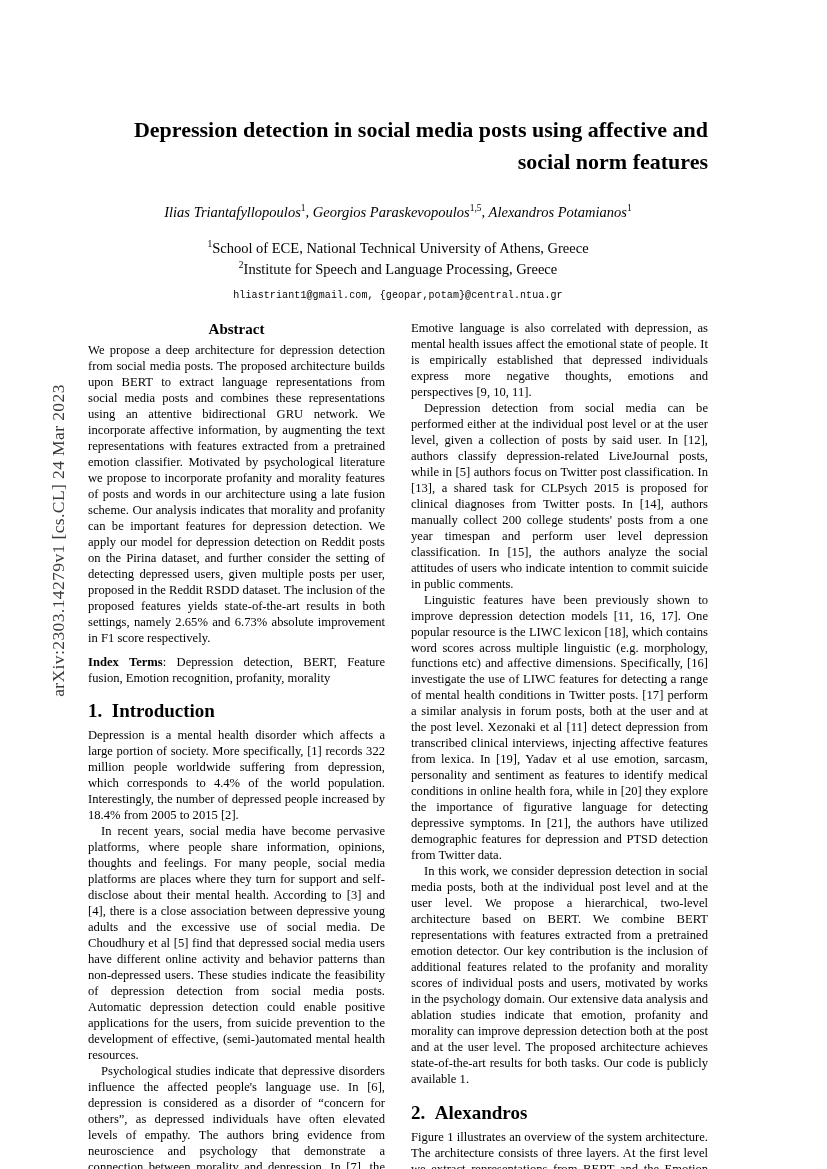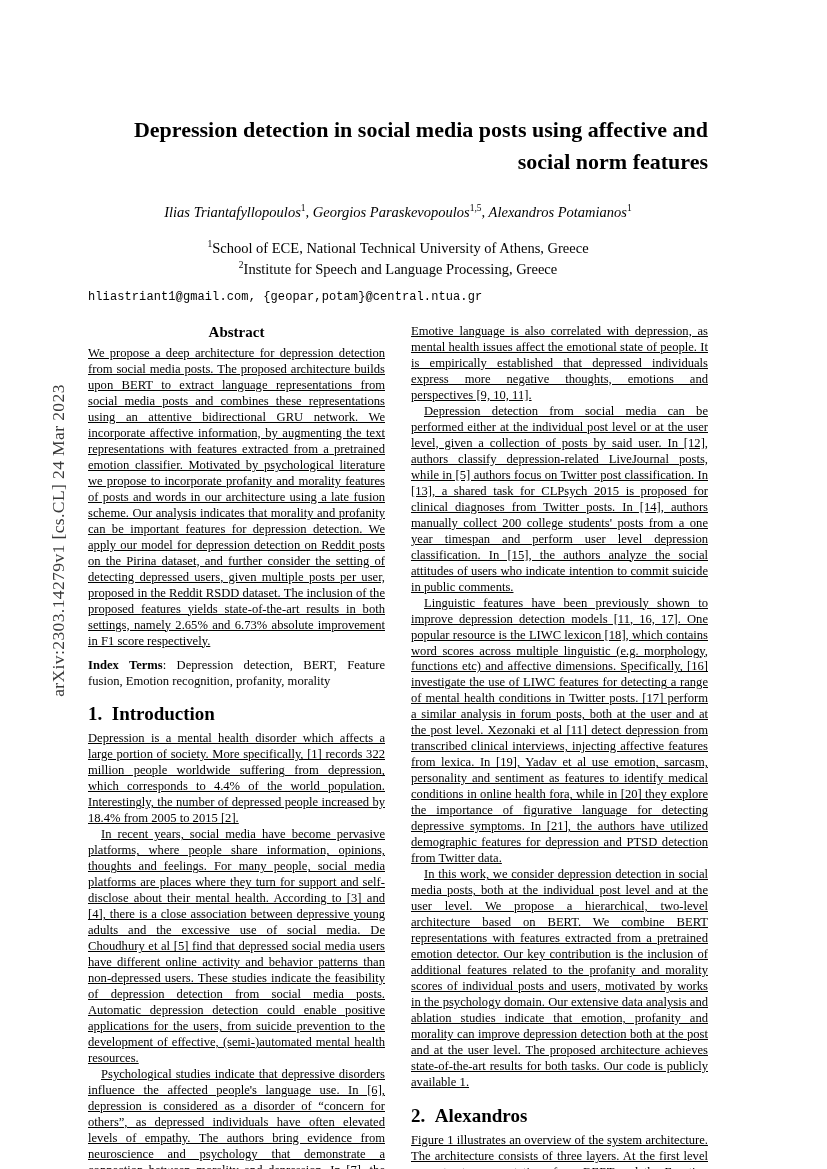--- a/index.html
+++ b/index.html
@@ -53,23 +53,23 @@
   .authors sup { font-style: normal; font-size: 9.5px; }
   .affil {
     margin-top: 17px;
     text-align: center;
     font-size: 14.5px;
     line-height: 1.45;
   }
   .affil sup { font-size: 9.5px; }
   .emails {
     margin-top: 10px;
-    text-align: left;
+    text-align: center;
     font-family: "Liberation Mono", monospace;
-    font-size: 12px;
+    font-size: 10px;
     letter-spacing: 0.1px;
   }
   .columns {
     margin-top: 20px;
     display: flex;
     gap: 26px;
   }
   .col {
     width: 297px;
   }
@@ -85,21 +85,20 @@
     font-weight: bold;
     margin: 0 0 5px 0;
   }
   p.body {
     font-size: 12.6px;
     line-height: 1.27;
     text-align: justify;
     margin: 0;
     text-indent: 13px;
     hyphens: auto;
-    text-decoration: underline;
   }
   p.body.first { text-indent: 0; }
   .idxterms {
     font-size: 12.6px;
     line-height: 1.27;
     text-align: justify;
     margin: 8px 0 0 0;
   }
   .idxterms b { font-weight: bold; }
   sup { vertical-align: super; line-height: 0; }

